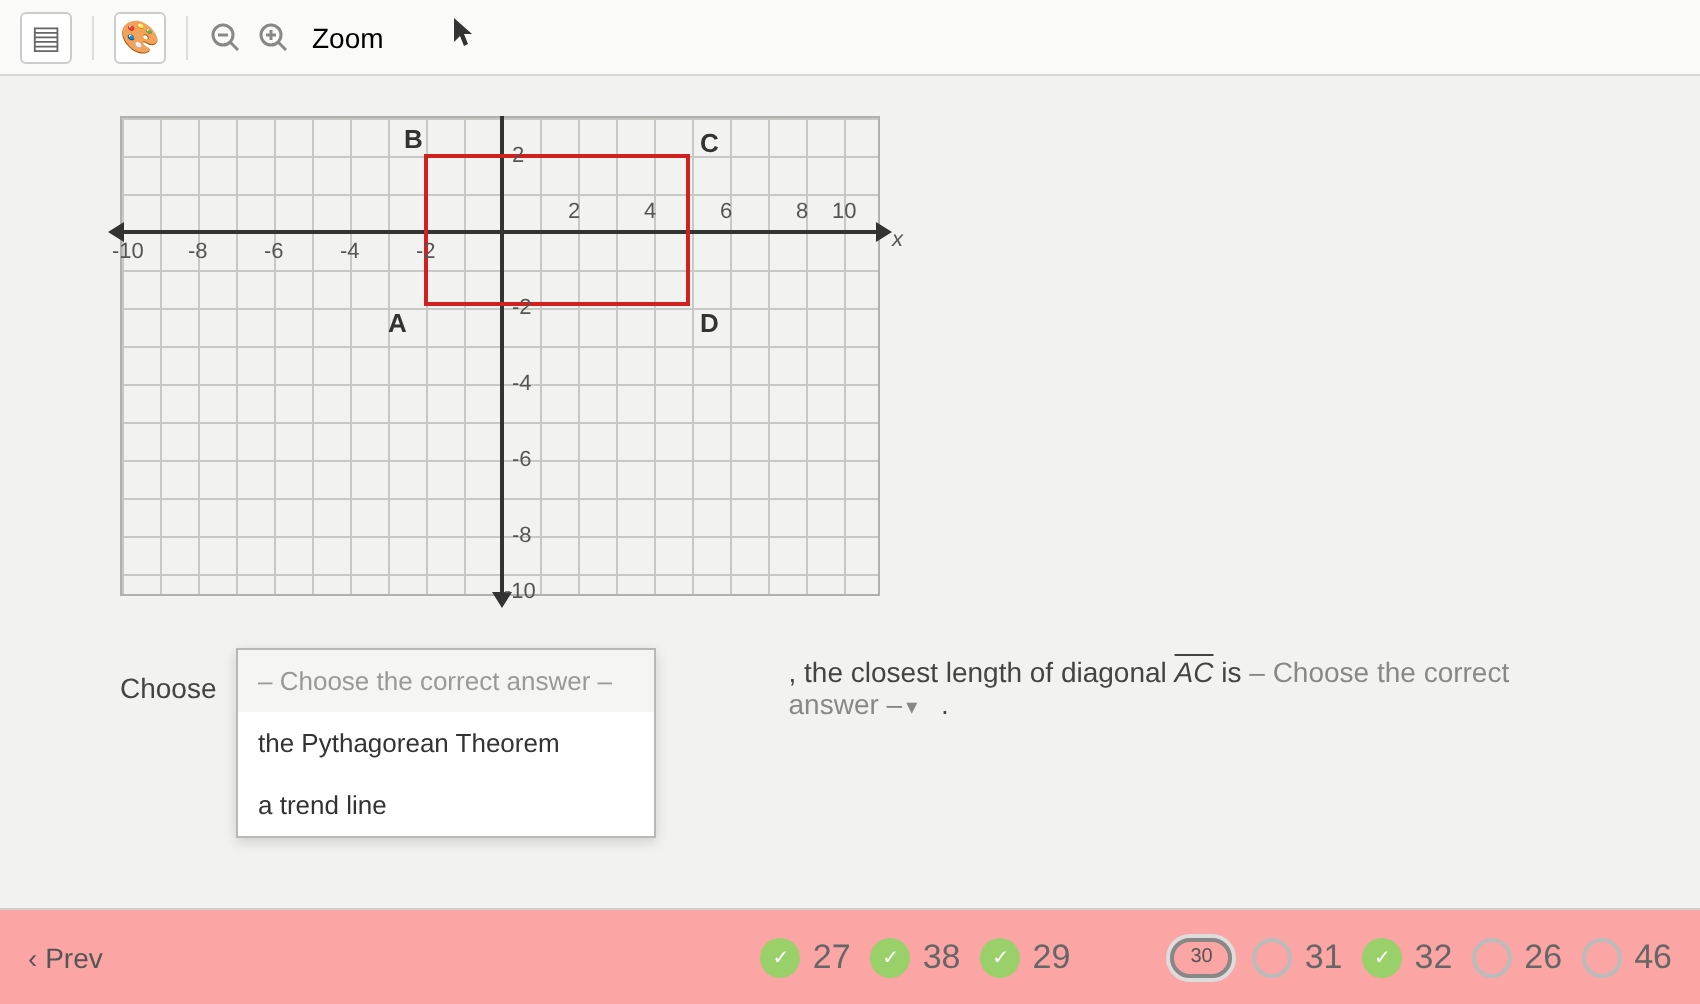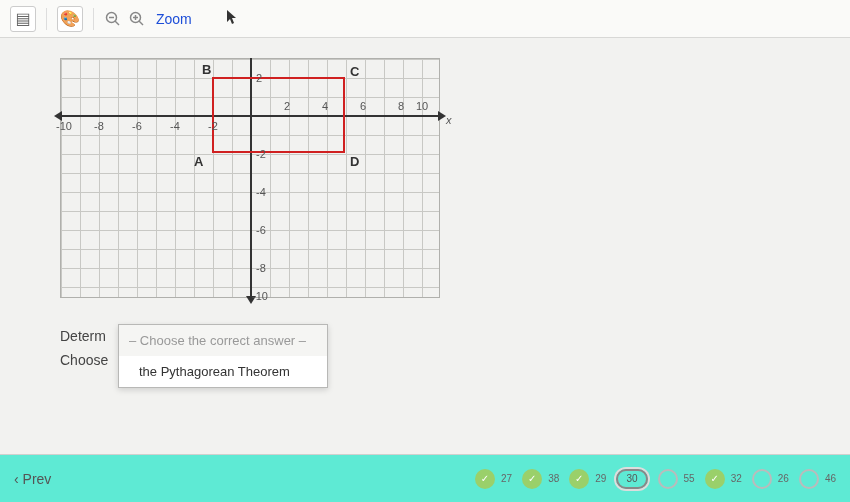--- a/index.html
+++ b/index.html
@@ -2,21 +2,21 @@
 <html><head>
 <meta charset="utf-8">
 <style>
   * { margin: 0; padding: 0; box-sizing: border-box; font-family: Arial, sans-serif; }
   body { width: 850px; height: 502px; background: #f2f2f0; overflow: hidden; position: relative; }
 
   .toolbar { height: 38px; background: #fafaf8; border-bottom: 1px solid #d8d8d6; display: flex; align-items: center; padding: 0 10px; gap: 6px; }
   .tb-btn { width: 26px; height: 26px; border: 1px solid #ccc; border-radius: 3px; display: flex; align-items: center; justify-content: center; background: #fff; }
   .tb-icon { width: 18px; height: 18px; display:flex; align-items:center; justify-content:center; color:#666; }
   .sep { width:1px; height:22px; background:#ddd; margin:0 4px;}
-  .zoom-label { font-size: 14px; color:#1d4ed8; margin-left:4px;}
+  .zoom-label { font-size: 14px; color:#000000; margin-left:4px;}
   .cursor { margin-left: 28px; color:#333; }
 
   .content { padding: 20px 60px 0 60px; }
 
   .graph-wrap { position: relative; width: 380px; height: 240px; }
   .grid { position:absolute; left:0; top:0; width:100%; height:100%;
     background-image: linear-gradient(to right,#c8c8c4 1px,transparent 1px),linear-gradient(to bottom,#c8c8c4 1px,transparent 1px);
     background-size: 19px 19px; border:1px solid #b0b0ac; }
   .axis-x { position:absolute; left:0; right:0; top:57px; height:2px; background:#333; }
   .axis-y { position:absolute; top:0; bottom:0; left:190px; width:2px; background:#333; }
@@ -26,35 +26,35 @@
   .tick { position:absolute; font-size:11px; color:#555; }
   .pt-label { position:absolute; font-size:13px; color:#333; font-weight:bold; }
   .xlabel { position:absolute; font-size:11px; color:#555; font-style:italic; }
 
   .rect { position:absolute; border:2px solid #d02020; }
 
   .question-area { margin-top: 30px; position: relative; font-size:14px; color:#444; }
   .qline { margin: 8px 0; display:flex; align-items:center; gap:6px; }
   .dropdown { width: 210px; background:#fff; border:1px solid #b8b8b6; box-shadow: 0 2px 6px rgba(0,0,0,.15); position:absolute; left:58px; top:-4px; z-index:5; font-size:13px;}
   .dropdown .dd-head { padding:8px 10px; color:#999; background:#f5f5f3;}
-  .dropdown .dd-item { padding:8px 20px; color:#333; }
+  .dropdown .dd-item { padding:8px 10px; color:#333; }
   .after-drop { margin-left: 280px; }
   .ac { text-decoration: overline; font-style: italic; }
   .choose2 { color:#888; }
   .carets { color:#888; font-size:11px; margin-left:2px;}
 
-  .bottom { position:absolute; left:0; right:0; bottom:0; height:48px; background:#5eead4; border-top:1px solid #d0d0ce; display:flex; align-items:center; padding:0 14px; gap:10px;}
+  .bottom { position:absolute; left:0; right:0; bottom:0; height:48px; background:#fca5a5; border-top:1px solid #d0d0ce; display:flex; align-items:center; padding:0 14px; gap:10px;}
   .prev { color:#555; font-size:14px;}
   .spacer { flex:1; }
   .qnum { display:flex; align-items:center; gap:6px;}
   .circle { width:20px;height:20px;border-radius:50%;display:flex;align-items:center;justify-content:center;font-size:10px;}
   .c-check { background:#9ad06a; color:#fff;}
   .c-empty { border:2px solid #bbb; color:#888; }
-  .c-current { border:2px solid #888; box-shadow:0 0 0 2px #ddd; color:#555; border-radius:12px; width:auto; padding:0 8px;}
-  .qn { font-size:10px; color:#666;}
+  .c-current { border:2px solid #888; box-shadow:0 0 0 2px #ddd; color:#555; border-radius:12px; width:auto; padding:0 8px;margin-left:40px;}
+  .qn { font-size:17px; color:#666;}
 </style>
 </head>
 <body>
 
 <div class="toolbar">
   <div class="tb-btn">
     <span class="tb-icon">▤</span>
   </div>
   <div class="sep"></div>
   <div class="tb-btn">
@@ -115,30 +115,32 @@
 
     <span class="tick" style="left:196px; top:14px;">2</span>
     <span class="tick" style="left:196px; top:90px;">-2</span>
     <span class="tick" style="left:196px; top:128px;">-4</span>
     <span class="tick" style="left:196px; top:166px;">-6</span>
     <span class="tick" style="left:196px; top:204px;">-8</span>
     <span class="tick" style="left:192px; top:232px;">-10</span>
   </div>
 
   <div class="question-area">
-    <div class="qline">
-      <span>Determ</span>
-    </div>
     <div class="qline" style="position:relative;">
       <span>Choose</span>
+      <span class="after-drop">
+        <span>, the closest length of diagonal </span><span class="ac">AC</span><span> is </span><span class="choose2">– Choose the correct answer –</span><span class="carets">▾</span>
+        <span style="margin-left:8px;">.</span>
+      </span>
     </div>
 
     <div class="dropdown">
       <div class="dd-head">– Choose the correct answer –</div>
       <div class="dd-item">the Pythagorean Theorem</div>
+      <div class="dd-item">a trend line</div>
     </div>
   </div>
 </div>
 
 <div class="bottom">
   <span class="prev">‹ <span>Prev</span></span>
   <div class="spacer"></div>
   <div class="qnum">
       <span class="circle c-check">✓</span>
       <span class="qn">27</span>
@@ -149,21 +151,21 @@
     </div>
   <div class="qnum">
       <span class="circle c-check">✓</span>
       <span class="qn">29</span>
     </div>
   <div class="qnum">
       <span class="circle c-current">30</span>
     </div>
   <div class="qnum">
       <span class="circle c-empty"></span>
-      <span class="qn">55</span>
+      <span class="qn">31</span>
     </div>
   <div class="qnum">
       <span class="circle c-check">✓</span>
       <span class="qn">32</span>
     </div>
   <div class="qnum">
       <span class="circle c-empty"></span>
       <span class="qn">26</span>
     </div>
   <div class="qnum">

